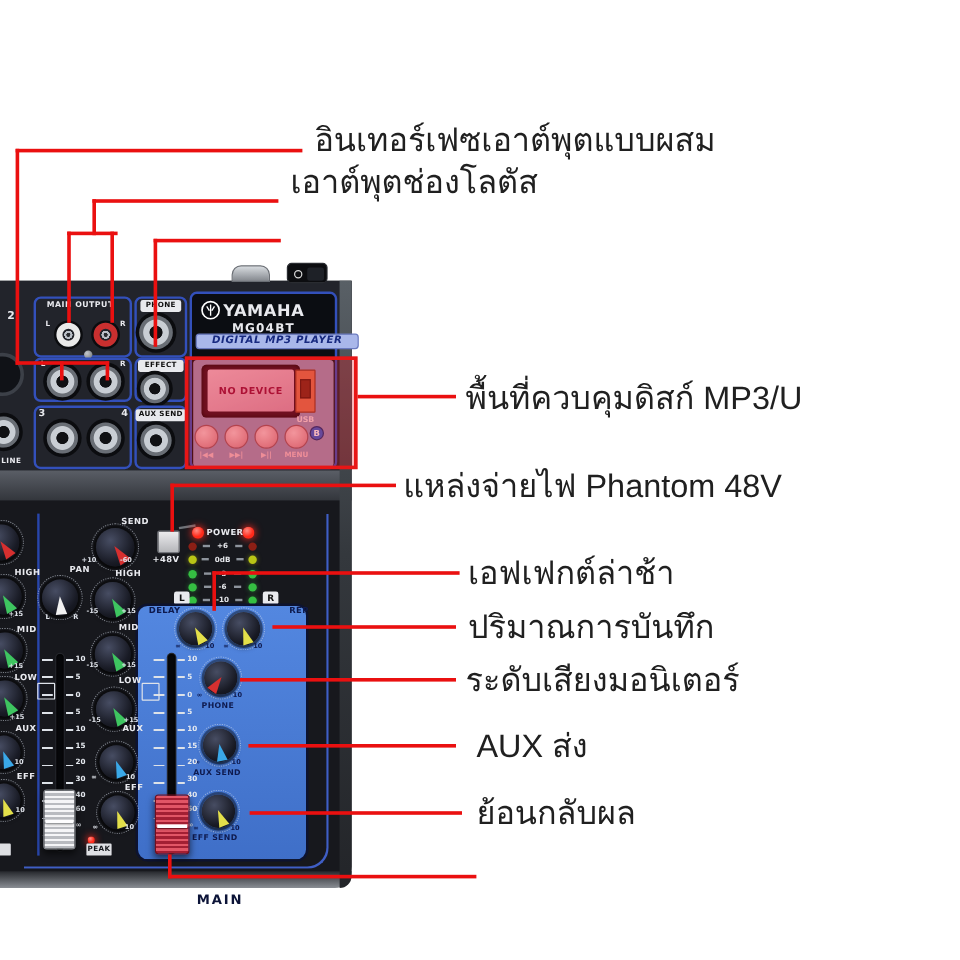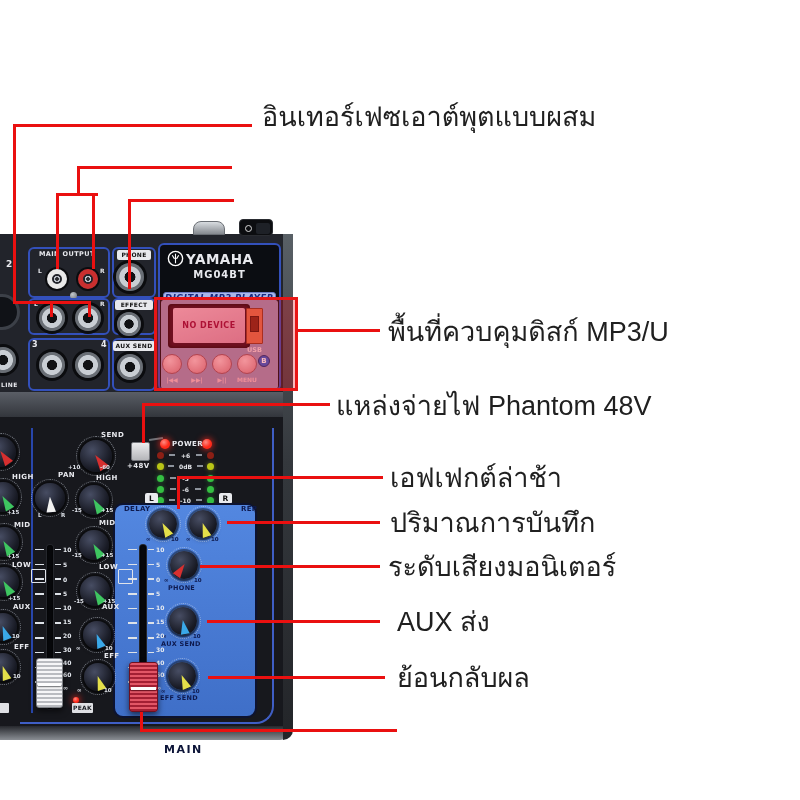--- a/index.html
+++ b/index.html
@@ -142,21 +142,21 @@
   <div class="abs wlabel" style="left:113px;top:341px;width:42px;height:10px">AUX SEND</div>
   <div class="abs qjack" style="left:117px;top:354px;width:26px;height:26px"></div>
 
   <div class="abs modbox" style="left:158px;top:243px;width:123px;height:148px"></div>
   <svg class="abs" style="left:167px;top:250px" width="17" height="17" viewBox="0 0 20 20">
     <circle cx="10" cy="10" r="8.4" fill="none" stroke="#fff" stroke-width="1.6"></circle>
     <path d="M10 4.5v11 M6.2 6.2l2.6 4.2 M13.8 6.2l-2.6 4.2" stroke="#fff" stroke-width="1.3" fill="none"></path>
   </svg>
   <span class="pt" style="left:186px;top:251px;font-size:13.5px;letter-spacing:.5px">YAMAHA</span>
   <span class="pt" style="left:158px;top:269px;width:123px;text-align:center;font-size:10px;letter-spacing:1px;position:absolute">MG04BT</span>
-  <div class="abs banner" style="left:163px;top:292px;width:113px;height:13px">DIGITAL MP3 PLAYER</div>
+  <div class="abs banner" style="left:163px;top:278px;width:136px;height:13px">DIGITAL MP3 PLAYER</div>
   <div class="abs module" style="left:161px;top:300px;width:117px;height:89px"></div>
   <div class="abs lcdbezel" style="left:168px;top:304px;width:82px;height:44px"></div>
   <div class="abs lcd" style="left:173px;top:308px;width:72px;height:35px">NO DEVICE</div>
   <div class="abs usb" style="left:246px;top:308px;width:17px;height:36px">
     <div class="abs usbslot" style="left:3px;top:7px;width:9px;height:16px"></div>
   </div>
   <span class="tiny" style="left:247px;top:346px;font-size:6.5px;color:#f4dce2">USB</span>
   <div class="abs pbtn" style="left:162px;top:354px;width:20px;height:20px"></div>
   <div class="abs pbtn" style="left:187px;top:354px;width:20px;height:20px"></div>
   <div class="abs pbtn" style="left:212px;top:354px;width:20px;height:20px"></div>
@@ -358,20 +358,21 @@
 
   <div class="rl" style="left:227px;top:521px;width:153px;height:3px"></div>
   <div class="rl" style="left:200px;top:565px;width:180px;height:3px"></div>
   <div class="rl" style="left:207px;top:620px;width:173px;height:3px"></div>
   <div class="rl" style="left:208px;top:676px;width:177px;height:3px"></div>
 
   <div class="rl" style="left:140px;top:712px;width:3px;height:20px"></div>
   <div class="rl" style="left:140px;top:729px;width:257px;height:3px"></div>
 
   <div class="cl" style="left:262px;top:116px">อินเทอร์เฟซเอาต์พุตแบบผสม</div>
+  <div class="cl" style="left:242px;top:151px">เอาต์พุตช่องโลตัส</div>
   <div class="cl" style="left:388px;top:331px">พื้นที่ควบคุมดิสก์ MP3/U</div>
   <div class="cl" style="left:336px;top:405px">แหล่งจ่ายไฟ Phantom 48V</div>
   <div class="cl" style="left:390px;top:477px">เอฟเฟกต์ล่าช้า</div>
   <div class="cl" style="left:390px;top:522px">ปริมาณการบันทึก</div>
   <div class="cl" style="left:388px;top:566px">ระดับเสียงมอนิเตอร์</div>
   <div class="cl" style="left:397px;top:621px">AUX ส่ง</div>
   <div class="cl" style="left:397px;top:677px">ย้อนกลับผล</div>
 
 </div>
 

